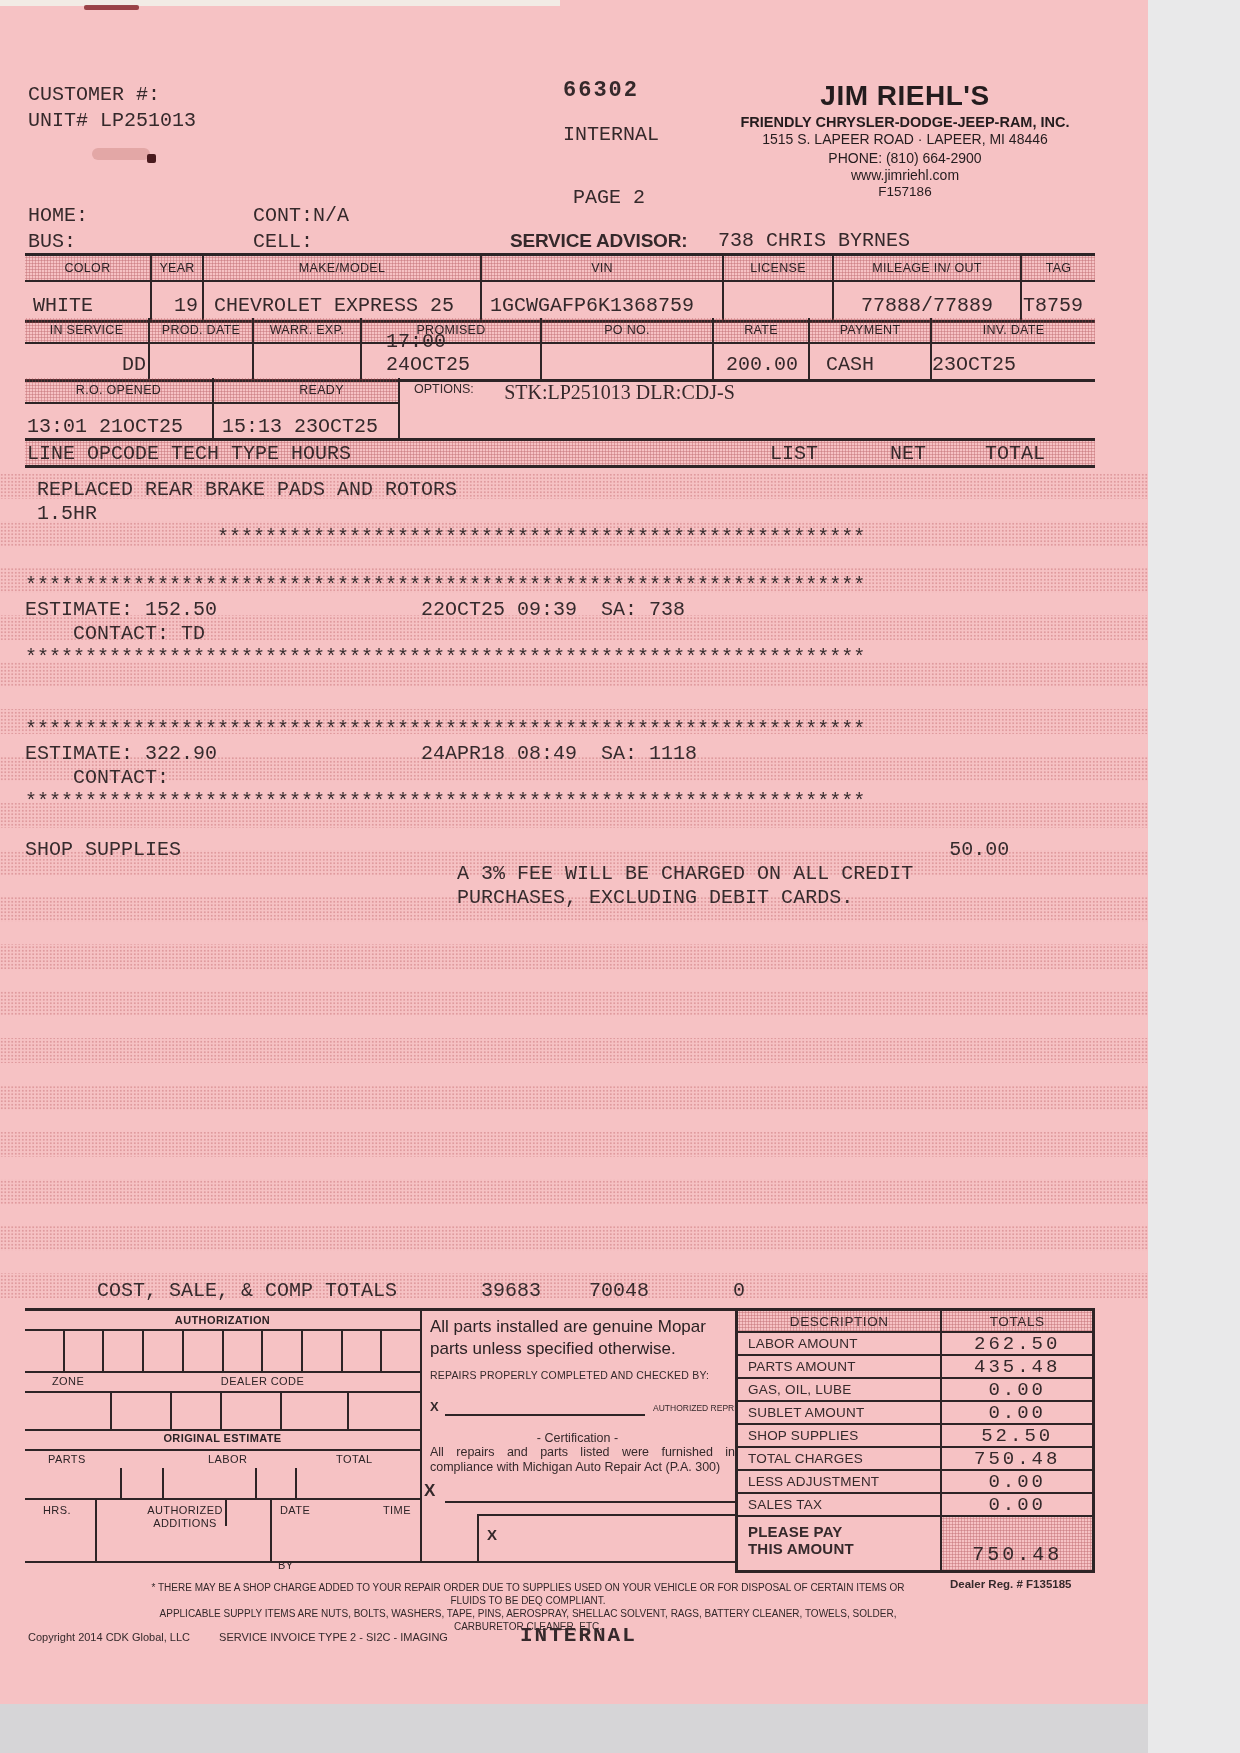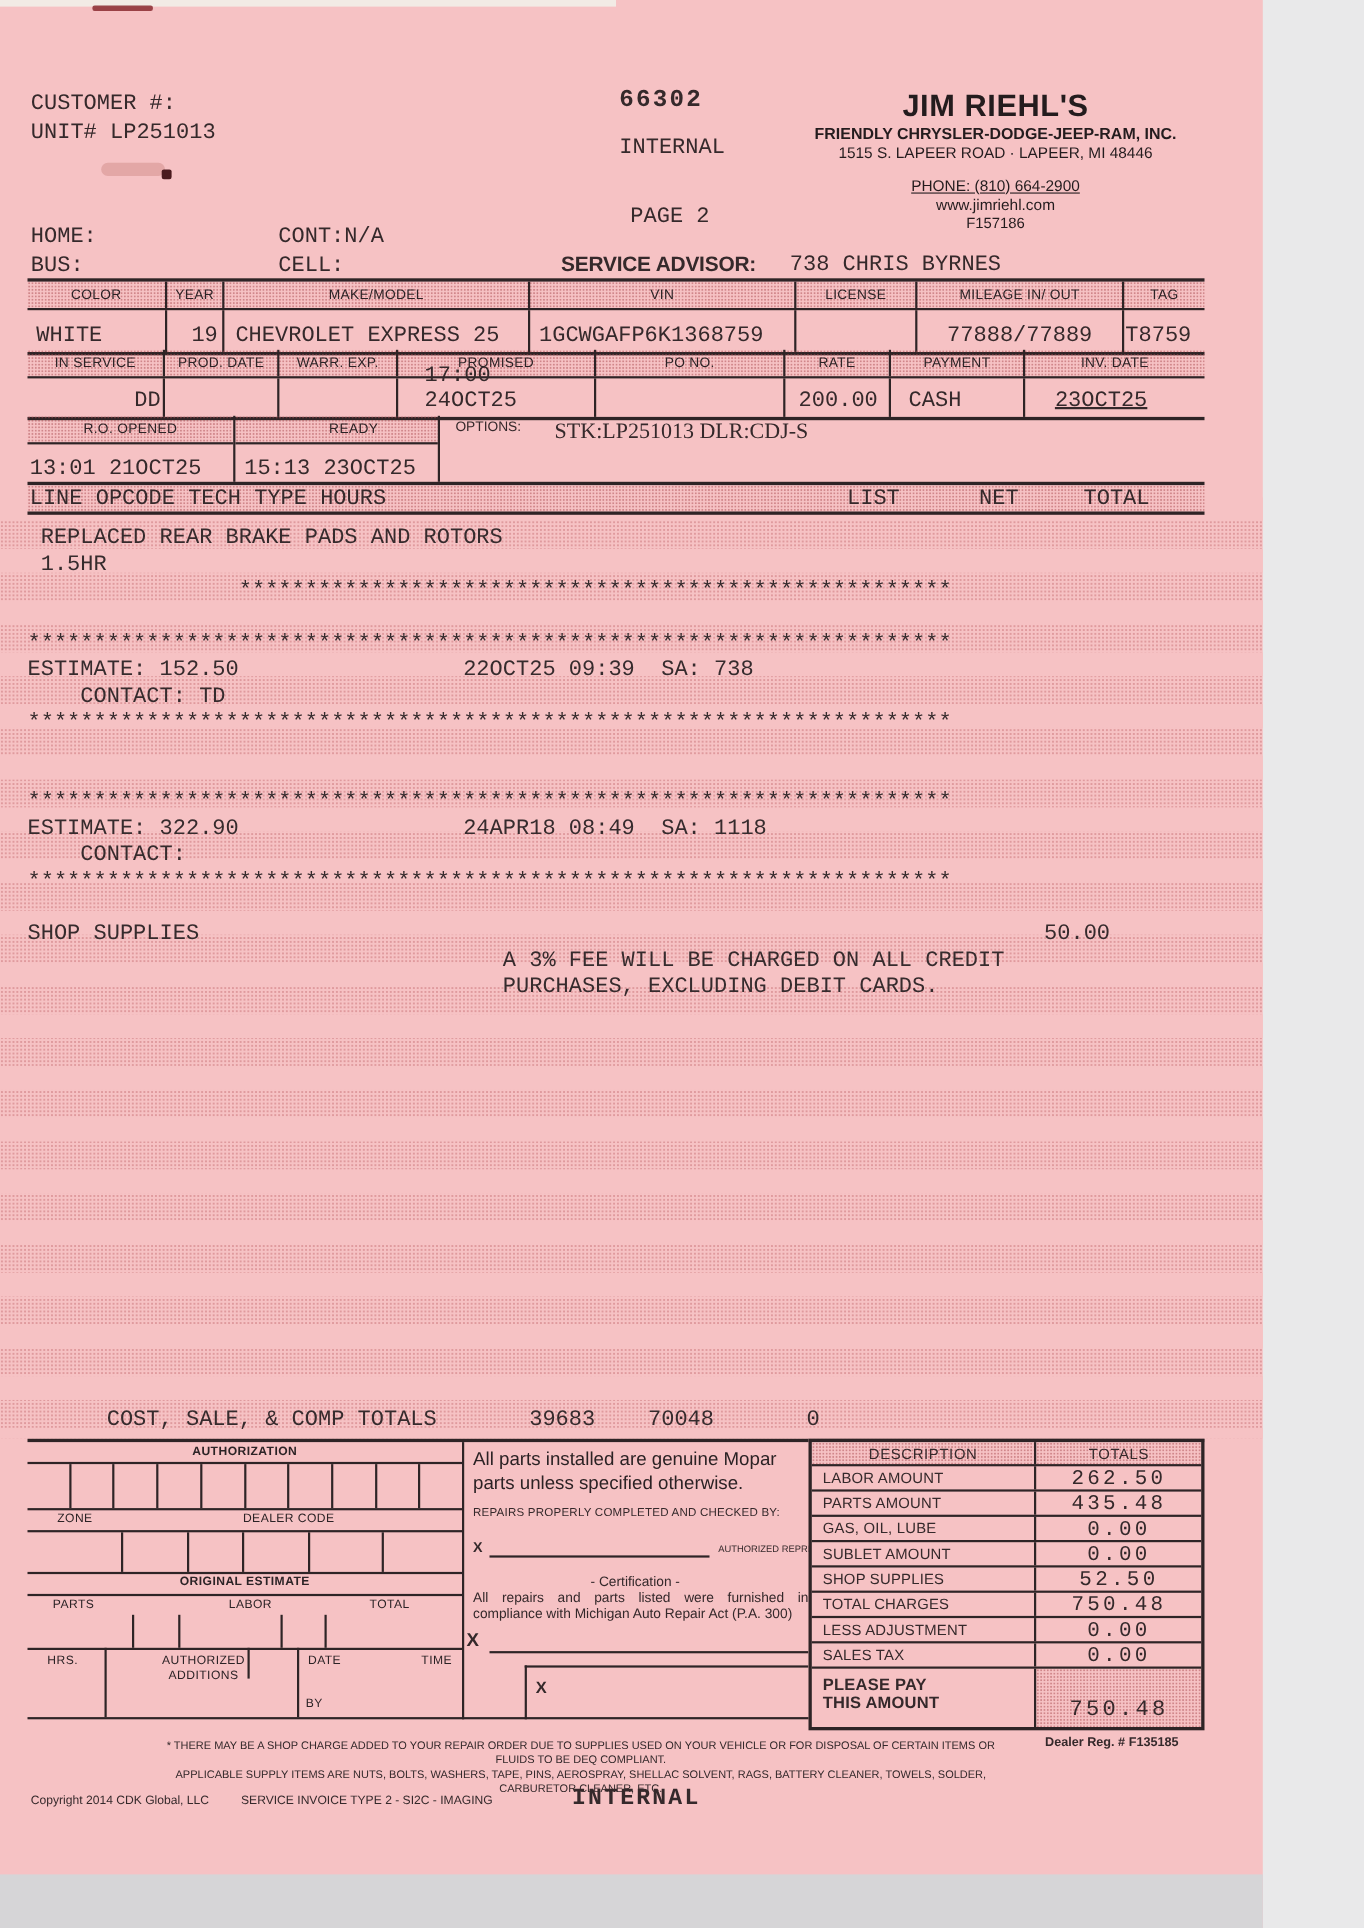--- a/index.html
+++ b/index.html
@@ -53,21 +53,21 @@
   </div>
 
   <div class="abs mono" style="left:563px;top:78px;font-size:22px;font-weight:bold;letter-spacing:2px;">66302</div>
   <div class="abs mono" style="left:563px;top:123px;font-size:20px;">INTERNAL</div>
   <div class="abs mono" style="left:573px;top:186px;font-size:20px;">PAGE 2</div>
 
   <div class="abs" style="left:735px;top:80px;width:340px;text-align:center;color:#241c1e;">
     <div style="font-size:28px;font-weight:bold;letter-spacing:.5px;">JIM RIEHL'S</div>
     <div style="font-size:14.5px;font-weight:bold;margin-top:2px;">FRIENDLY CHRYSLER-DODGE-JEEP-RAM, INC.</div>
     <div style="font-size:14px;margin-top:1px;">1515 S. LAPEER ROAD · LAPEER, MI 48446</div>
-    <div style="font-size:14px;margin-top:14px;text-decoration:underline;">PHONE: (810) 664-2900</div>
+    <div style="font-size:14px;margin-top:3px;">PHONE: (810) 664-2900</div>
     <div style="font-size:14px;margin-top:1px;">www.jimriehl.com</div>
     <div style="font-size:13.5px;margin-top:1px;">F157186</div>
   </div>
 
   <div class="abs mono" style="left:28px;top:204px;font-size:20px;">HOME:</div>
   <div class="abs mono" style="left:253px;top:204px;font-size:20px;">CONT:N/A</div>
   <div class="abs mono" style="left:28px;top:230px;font-size:20px;">BUS:</div>
   <div class="abs mono" style="left:253px;top:230px;font-size:20px;">CELL:</div>
   <div class="abs" style="left:510px;top:230px;font-size:19px;font-weight:bold;letter-spacing:-.2px;">SERVICE ADVISOR:</div>
   <div class="abs mono" style="left:718px;top:229px;font-size:20px;">738 CHRIS BYRNES</div>
@@ -105,21 +105,21 @@
       <div class="cell hcell" style="width:165px;">INV. DATE</div>
     </div>
     <div class="cellrow mono" style="height:35px;border-bottom:3px solid #2e2426;">
       <div class="cell vcell" style="width:123px;justify-content:flex-end;padding-right:2px;">DD</div>
       <div class="cell vcell" style="width:104px;"></div>
       <div class="cell vcell" style="width:108px;"></div>
       <div class="cell vcell" style="width:180px;padding-left:24px;">17:00 24OCT25</div>
       <div class="cell vcell" style="width:172px;"></div>
       <div class="cell vcell" style="width:96px;justify-content:flex-end;padding-right:10px;">200.00</div>
       <div class="cell vcell" style="width:122px;padding-left:16px;">CASH</div>
-      <div class="cell vcell" style="width:165px;padding-left:27px;text-decoration:underline;">23OCT25</div>
+      <div class="cell vcell" style="width:165px;padding-left:0;">23OCT25</div>
     </div>
   </div>
 
   <div class="abs cellrow" style="left:25px;top:378px;width:1070px;height:60px;">
     <div class="cell" style="width:187px;">
       <div class="hatch hcell" style="height:24px;border-bottom:2px solid #2e2426;">R.O. OPENED</div>
       <div class="mono" style="height:34px;display:flex;align-items:flex-end;padding:0 0 2px 2px;font-size:20px;">13:01 21OCT25</div>
     </div>
     <div class="cell" style="width:186px;">
       <div class="hatch hcell" style="height:24px;border-bottom:2px solid #2e2426;padding-left:31px;">READY</div>
@@ -202,21 +202,21 @@
     <div class="vline" style="left:70px;top:187px;height:63px;"></div>
     <div class="vline" style="left:245px;top:187px;height:63px;"></div>
     <div class="vline" style="left:200px;top:187px;height:28px;"></div>
     <div class="lbl" style="left:18px;top:193px;">HRS.</div>
     <div class="lbl" style="left:90px;top:193px;width:140px;text-align:center;line-height:13px;">
       <span>AUTHORIZED</span><br>
       <span>ADDITIONS</span>
     </div>
     <div class="lbl" style="left:255px;top:193px;">DATE</div>
     <div class="lbl" style="left:358px;top:193px;">TIME</div>
-    <div class="lbl" style="left:253px;top:232px;">BY</div>
+    <div class="lbl" style="left:253px;top:248px;">BY</div>
     <div class="hline" style="left:0;top:250px;width:712px;"></div>
 
     <div class="abs" style="left:405px;top:5px;width:300px;font-size:17px;line-height:21.5px;color:#2b2224;">All parts installed are genuine Mopar parts unless specified otherwise.</div>
     <div class="abs" style="left:405px;top:58px;font-size:10.5px;letter-spacing:.2px;">REPAIRS PROPERLY COMPLETED AND CHECKED BY:</div>
     <div class="abs" style="left:405px;top:88px;font-size:13px;font-weight:bold;">X</div>
     <div class="hline" style="left:420px;top:103px;width:200px;"></div>
     <div class="abs" style="left:628px;top:92px;font-size:8.5px;">AUTHORIZED REPRESENTATIVE</div>
     <div class="abs" style="left:395px;top:120px;width:315px;text-align:center;font-size:12.5px;">- Certification -</div>
     <div class="abs" style="left:405px;top:134px;width:305px;font-size:12.5px;line-height:15px;text-align:justify;">All repairs and parts listed were furnished in compliance with Michigan Auto Repair Act (P.A. 300)</div>
     <div class="abs" style="left:399px;top:170px;font-size:17px;font-weight:bold;">X</div>

